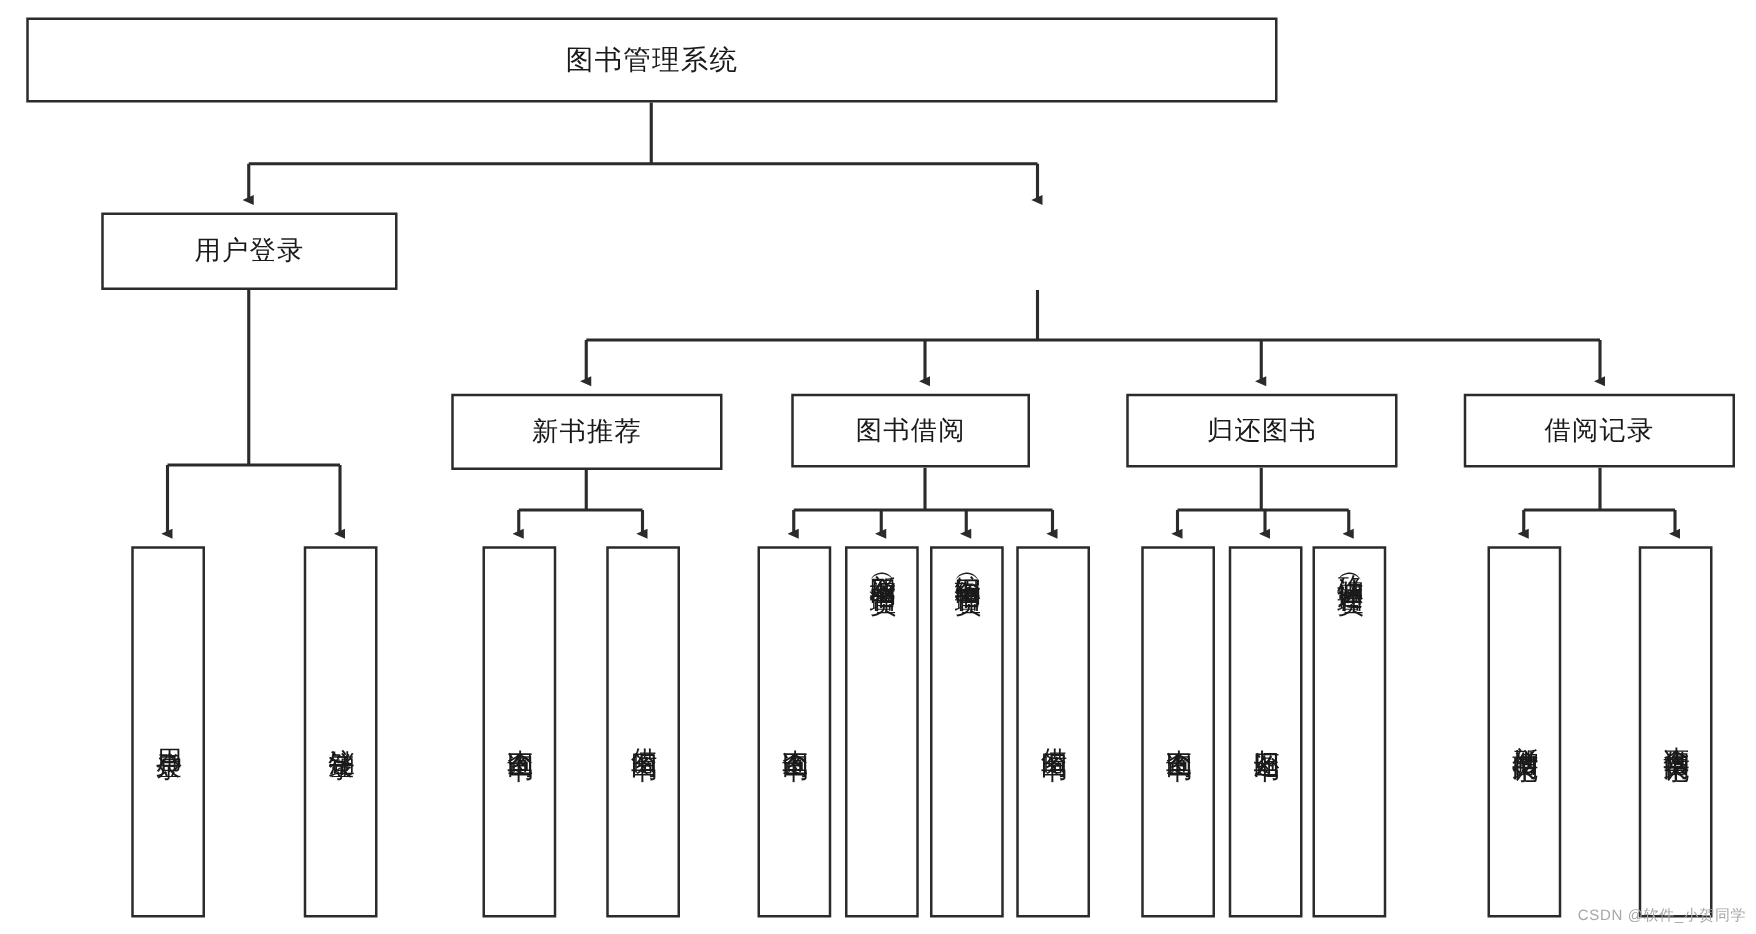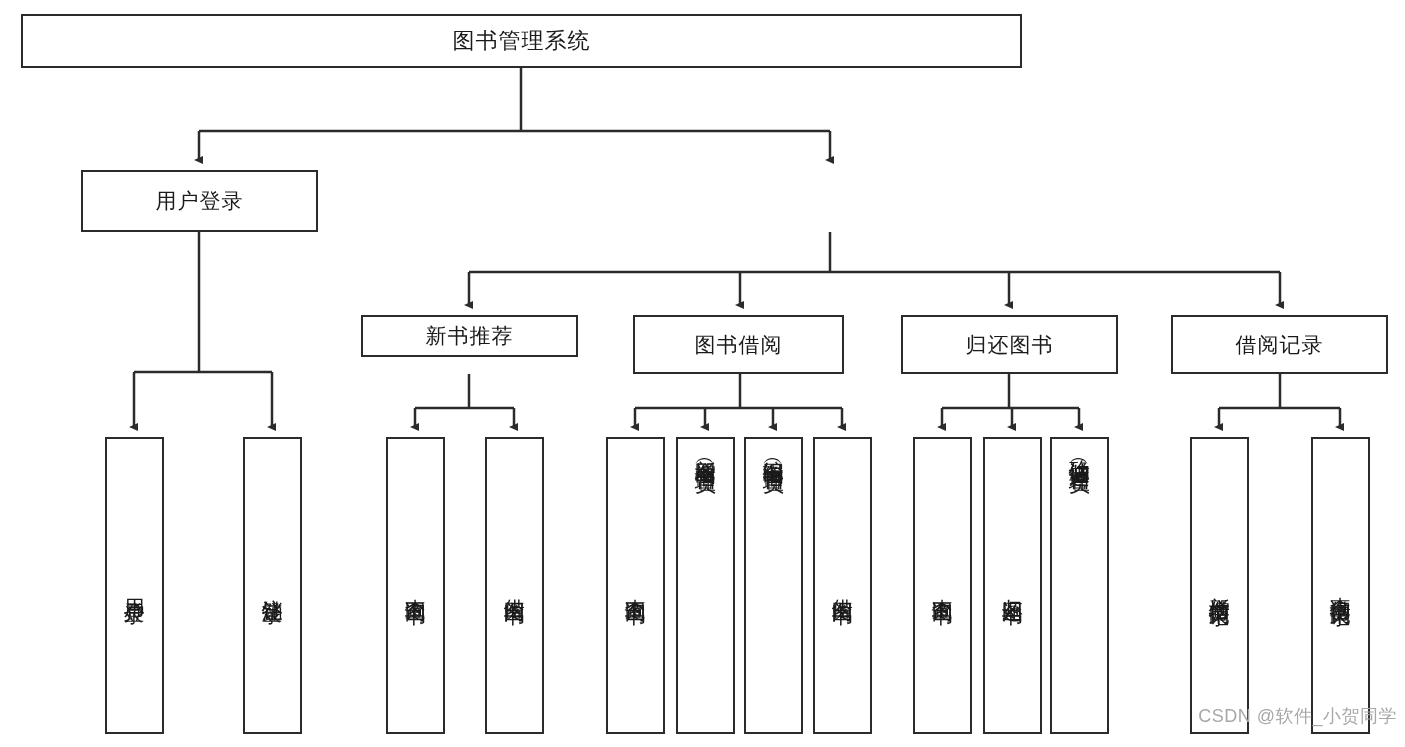--- a/index.html
+++ b/index.html
@@ -55,22 +55,22 @@
   }
   .node.v .vtext {
     writing-mode: vertical-rl;
     text-orientation: upright;
     display: block;
     white-space: nowrap;
   }
   .watermark {
     position: absolute;
     right: 8px;
-    bottom: 19px;
-    font-size: 18px;
+    bottom: 6px;
+    font-size: 12px;
     color: #a8a8a8;
     white-space: nowrap;
     letter-spacing: 0.5px;
   }
 </style>
 </head>
 <body>
 
 <div id="canvas">
 
@@ -117,26 +117,26 @@
       <path d="M1012,408 L1012,427" marker-end="url(#arrow)"></path>
       <path d="M1079,408 L1079,427" marker-end="url(#arrow)"></path>
 
       <path d="M1280,374 L1280,408"></path>
       <path d="M1219,408 L1340,408"></path>
       <path d="M1219,408 L1219,427" marker-end="url(#arrow)"></path>
       <path d="M1340,408 L1340,427" marker-end="url(#arrow)"></path>
     </g>
   </svg>
 
-  <div class="node h root" style="left: 21px; top: 14px; width: 1001px; height: 54px;">图书管理系统</div>
+  <div class="node h root" style="left: 21px; top: 14px; width: 1001px; height: 68px;">图书管理系统</div>
 
   <div class="node h" style="left: 81px; top: 170px; width: 237px; height: 62px;">用户登录</div>
 
-  <div class="node h" style="left: 361px; top: 315px; width: 217px; height: 42px;">新书推荐</div>
-  <div class="node h" style="left: 633px; top: 315px; width: 211px; height: 59px;">图书借阅</div>
+  <div class="node h" style="left: 361px; top: 315px; width: 217px; height: 61px;">新书推荐</div>
+  <div class="node h" style="left: 633px; top: 315px; width: 191px; height: 59px;">图书借阅</div>
   <div class="node h" style="left: 901px; top: 315px; width: 217px; height: 59px;">归还图书</div>
   <div class="node h" style="left: 1171px; top: 315px; width: 217px; height: 59px;">借阅记录</div>
 
   <div class="node v" style="left: 105px; top: 437px; width: 59px; height: 297px; justify-content: center;">
     <span class="vtext">用户登录</span>
   </div>
   <div class="node v" style="left: 243px; top: 437px; width: 59px; height: 297px; justify-content: center;">
     <span class="vtext">注销登录</span>
   </div>
   <div class="node v" style="left: 386px; top: 437px; width: 59px; height: 297px; justify-content: center;">

